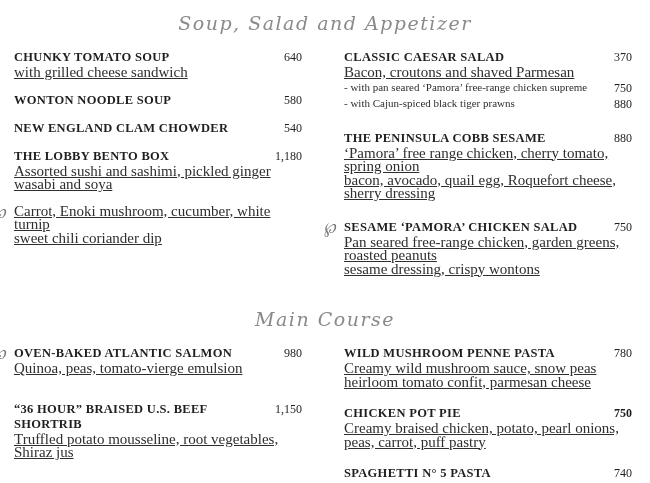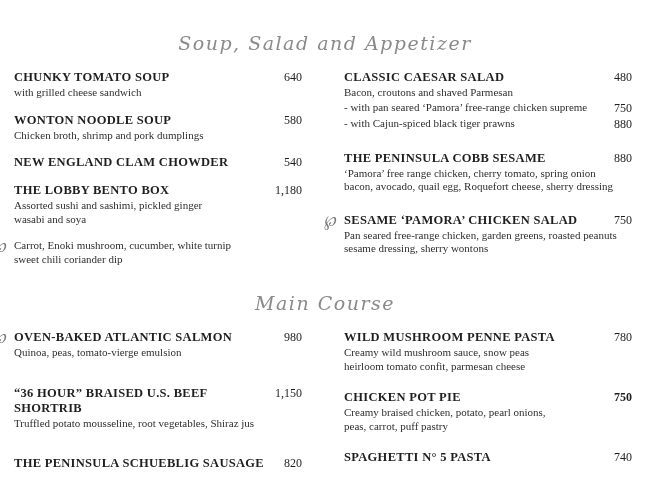--- a/index.html
+++ b/index.html
@@ -16,21 +16,20 @@
     padding-top: 12px;
   }
   .section-header {
     text-align: center;
     font-family: "DejaVu Serif", serif;
     font-style: italic;
     font-size: 19px;
     letter-spacing: 1.5px;
     color: #8a8a8a;
     font-weight: 400;
-    margin-top: 20px;
   }
   .section-header.first { margin-bottom: 16px; }
   .section-header.second { margin-top: 13px; margin-bottom: 16px; text-align: center; }
   .columns {
     display: flex;
     padding-left: 14px;
   }
   .col { width: 288px; }
   .col.left { margin-right: 42px; }
   .item { position: relative; }
@@ -52,25 +51,26 @@
   }
   .price {
     font-size: 12px;
     line-height: 15px;
     flex-shrink: 0;
     padding-left: 8px;
     text-align: right;
   }
   .price.bold { font-weight: bold; }
   .desc {
-    font-size: 11px;
+    font-size: 15px;
     line-height: 13.5px;
     color: #2e2e2e;
     white-space: pre-line;
     margin-top: 1px;
+    text-decoration: underline;
   }
   .opt {
     display: flex;
     justify-content: space-between;
     align-items: flex-start;
     margin-top: 1px;
   }
   .opt-label {
     font-size: 11px;
     line-height: 13.5px;
@@ -103,21 +103,20 @@
           <div class="price">640</div>
         </div>
         <div class="desc">with grilled cheese sandwich</div>
       </div>
 
       <div class="item">
         <div class="head">
           <div class="title">WONTON NOODLE SOUP</div>
           <div class="price">580</div>
         </div>
-        <div class="desc">Chicken broth, shrimp and pork dumplings</div>
       </div>
 
       <div class="item">
         <div class="head">
           <div class="title">NEW ENGLAND CLAM CHOWDER</div>
           <div class="price">540</div>
         </div>
       </div>
 
       <div class="item">
@@ -135,21 +134,21 @@
 sweet chili coriander dip</div>
       </div>
 
     </div>
 
     <div class="col right">
 
       <div class="item">
         <div class="head">
           <div class="title">CLASSIC CAESAR SALAD</div>
-          <div class="price">480</div>
+          <div class="price">370</div>
         </div>
         <div class="desc">Bacon, croutons and shaved Parmesan</div>
         <div class="opt">
           <div class="opt-label">- with pan seared ‘Pamora’ free-range chicken supreme</div>
           <div class="price">750</div>
         </div>
         <div class="opt">
           <div class="opt-label">- with Cajun-spiced black tiger prawns</div>
           <div class="price">880</div>
         </div>
@@ -164,21 +163,21 @@
 bacon, avocado, quail egg, Roquefort cheese, sherry dressing</div>
       </div>
 
       <div class="item">
         <span class="sig">℘</span>
         <div class="head">
           <div class="title">SESAME ‘PAMORA’ CHICKEN SALAD</div>
           <div class="price">750</div>
         </div>
         <div class="desc">Pan seared free-range chicken, garden greens, roasted peanuts
-sesame dressing, sherry wontons</div>
+sesame dressing, crispy wontons</div>
       </div>
 
     </div>
   </div>
 
   <div class="section-header second">Main Course</div>
 
   <div class="columns s2">
     <div class="col left">
 

